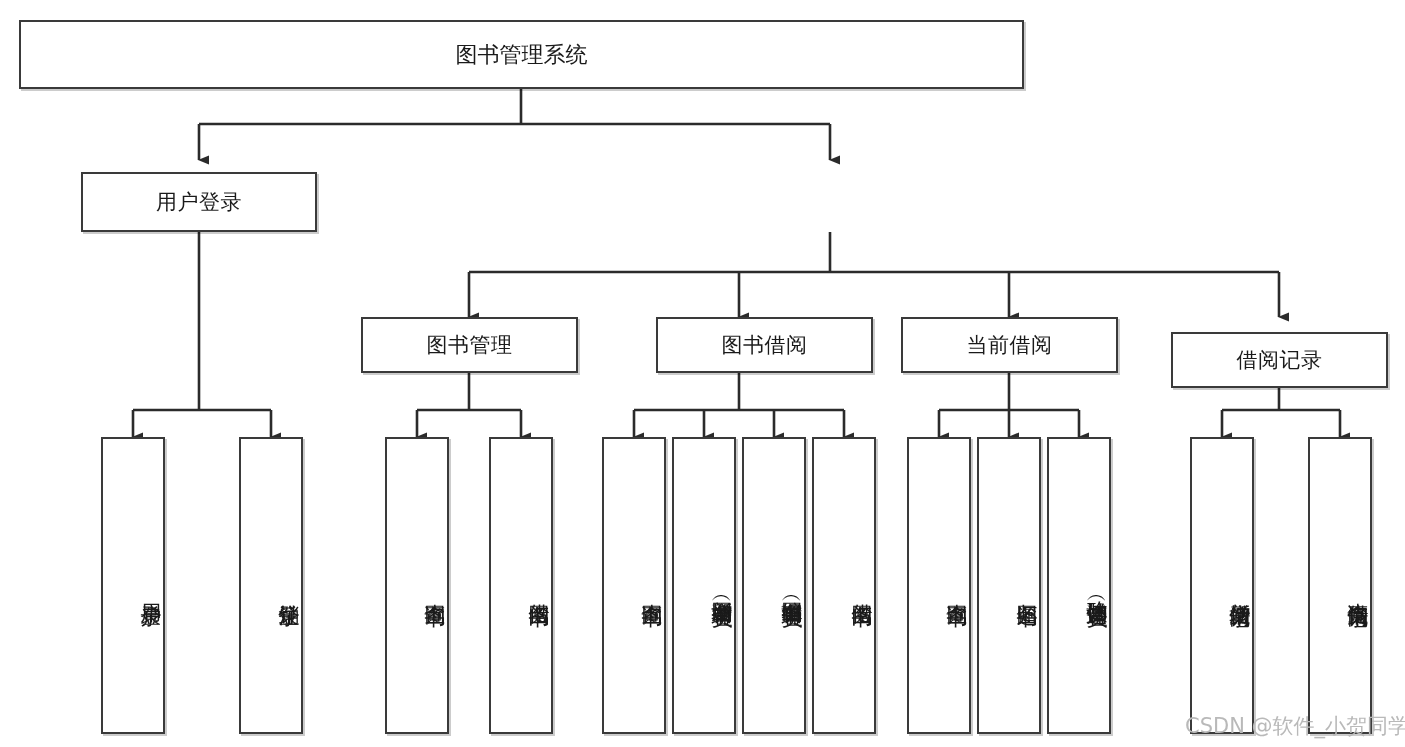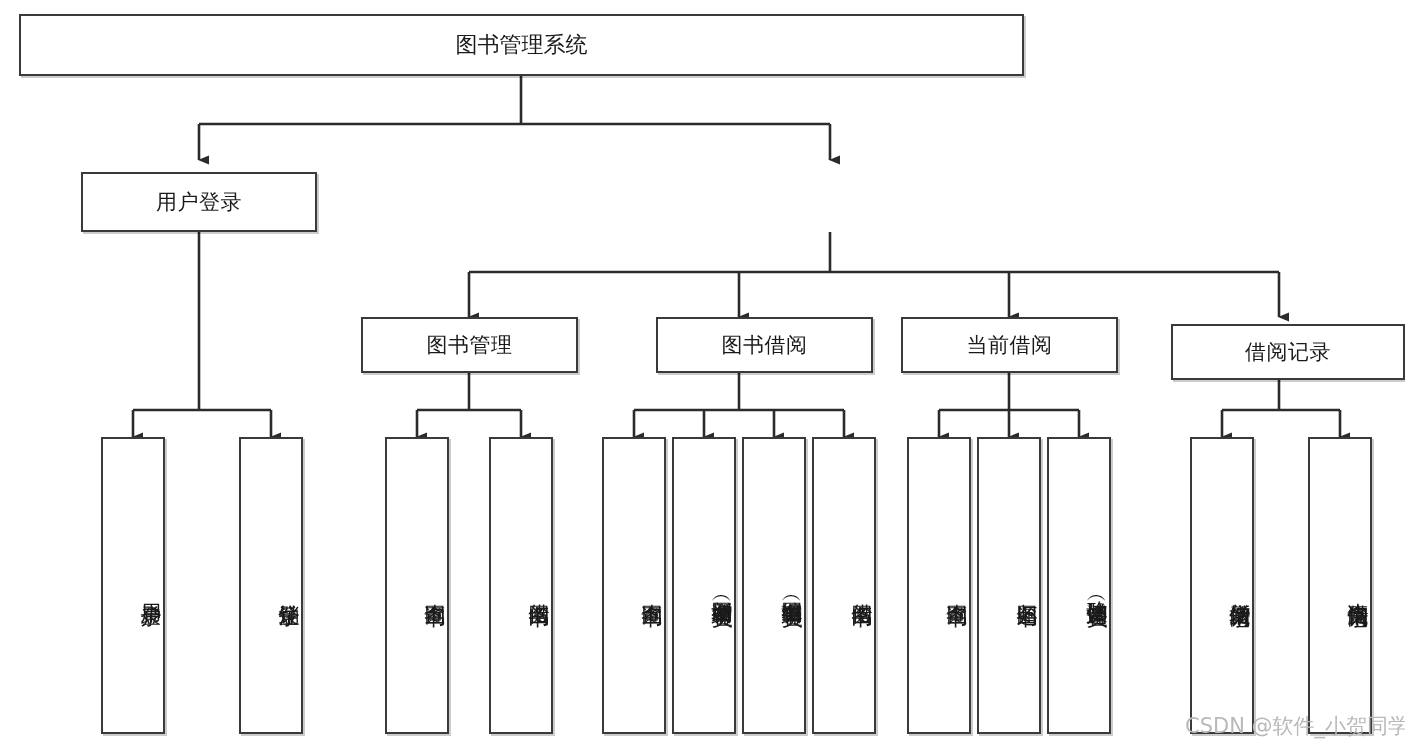--- a/index.html
+++ b/index.html
@@ -116,38 +116,38 @@
       <path d="M1009,410 L1009,437" marker-end="url(#arrow)"></path>
       <path d="M1079,410 L1079,437" marker-end="url(#arrow)"></path>
 
       <path d="M1279,373 L1279,410"></path>
       <path d="M1222,410 L1340,410"></path>
       <path d="M1222,410 L1222,437" marker-end="url(#arrow)"></path>
       <path d="M1340,410 L1340,437" marker-end="url(#arrow)"></path>
     </g>
   </svg>
 
-  <div class="node node-root" style="left:19px; top:14px; width:1005px; height:62px;">
+  <div class="node node-root" style="left:19px; top:20px; width:1005px; height:69px;">
     <span>图书管理系统</span>
   </div>
 
   <div class="node node-h" style="left:81px; top:172px; width:236px; height:60px;">
     <span>用户登录</span>
   </div>
 
   <div class="node node-h" style="left:361px; top:317px; width:217px; height:56px;">
     <span>图书管理</span>
   </div>
   <div class="node node-h" style="left:631px; top:317px; width:217px; height:56px;margin-left:25px;">
     <span>图书借阅</span>
   </div>
   <div class="node node-h" style="left:901px; top:317px; width:217px; height:56px;">
     <span>当前借阅</span>
   </div>
-  <div class="node node-h" style="left:1171px; top:324px; width:234px; height:56px;">
+  <div class="node node-h" style="left:1171px; top:332px; width:217px; height:56px;">
     <span>借阅记录</span>
   </div>
 
   <div class="node node-leaf" style="left:101px; top:437px; width:64px; height:297px;">
     <span class="leaf-text">用户登录</span>
   </div>
   <div class="node node-leaf" style="left:239px; top:437px; width:64px; height:297px;">
     <span class="leaf-text">注销登录</span>
   </div>
 

